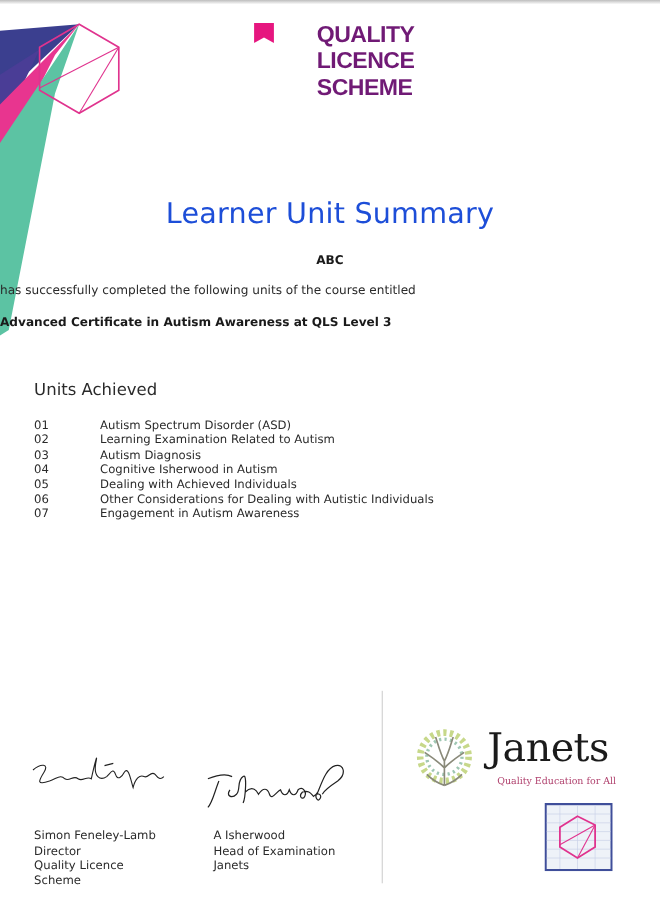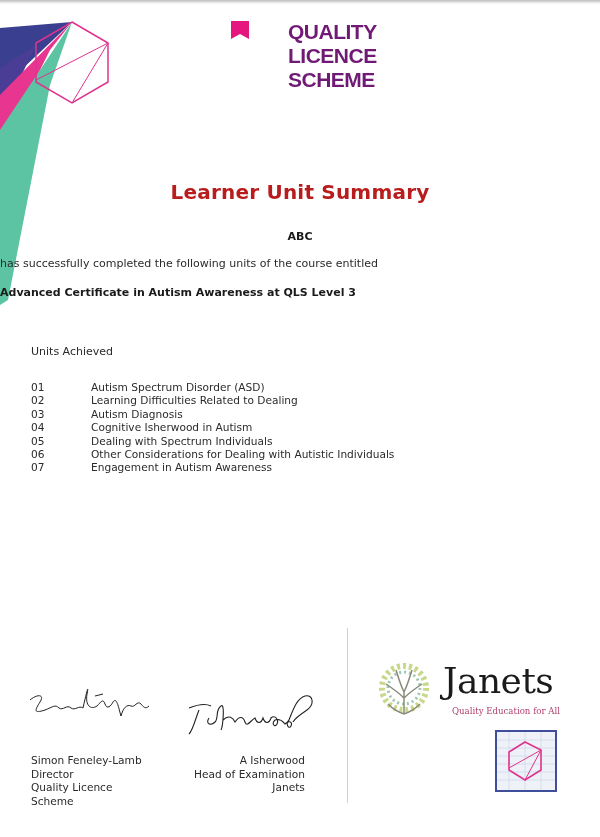--- a/index.html
+++ b/index.html
@@ -18,36 +18,36 @@
     position: absolute; left: 230px; top: 20px; width: 150px; height: 75px;
   }
   .logo-flag { position: absolute; left: 1px; top: 1px; }
   .logo-line {
     position: absolute; left: 26px;
     font-family: Liberation Sans, sans-serif; font-weight: bold;
     font-size: 21px; line-height: 23px; letter-spacing: -0.5px; color: #701a75; margin-left: 32px;
   }
   .title {
     position: absolute; left: 0; width: 600px; top: 180px; text-align: center;
-    font-size: 20px; font-weight: bold; color: #b91c1c; letter-spacing: 0.2px;
+    font-size: 26px; font-weight: normal; color: #1d4ed8; letter-spacing: 0.2px;
   }
   .learner {
     position: absolute; left: 0; width: 600px; top: 230px; text-align: center;
     font-size: 11px; font-weight: bold;
   }
   .intro {
     position: absolute; left: 0; width: 600px; top: 257px; text-align: left;
     font-size: 11px; color: #2a2a2a;
   }
   .course {
     position: absolute; left: 0; width: 600px; top: 286px; 
     font-size: 11px; font-weight: bold;
   }
   .units-heading {
-    position: absolute; left: 31px; top: 345px; font-size: 11px; color: #2a2a2a;
+    position: absolute; left: 31px; top: 345px; font-size: 15px; color: #2a2a2a;
   }
   .units-list { position: absolute; left: 31px; top: 381px; }
   .unit-row { display: flex; font-size: 10.6px; line-height: 13.4px; color: #2a2a2a; gap: 18px; }
   .unit-num { width: 42px; }
   .divider {
     position: absolute; left: 347px; top: 628px; width: 1px; height: 175px; background: #cfcfcf;
   }
   .sig1 { position: absolute; left: 25px; top: 680px; }
   .sig2 { position: absolute; left: 185px; top: 690px; }
   .signatory {
@@ -95,33 +95,33 @@
 
 <div class="units-heading">Units Achieved</div>
 
 <div class="units-list">
   <div class="unit-row">
       <span class="unit-num">01</span>
       <span>Autism Spectrum Disorder (ASD)</span>
     </div>
   <div class="unit-row">
       <span class="unit-num">02</span>
-      <span>Learning Difficulties Related to Dealing</span>
+      <span>Learning Examination Related to Autism</span>
     </div>
   <div class="unit-row">
       <span class="unit-num">03</span>
       <span>Autism Diagnosis</span>
     </div>
   <div class="unit-row">
       <span class="unit-num">04</span>
       <span>Cognitive Isherwood in Autism</span>
     </div>
   <div class="unit-row">
       <span class="unit-num">05</span>
-      <span>Dealing with Spectrum Individuals</span>
+      <span>Dealing with Achieved Individuals</span>
     </div>
   <div class="unit-row">
       <span class="unit-num">06</span>
       <span>Other Considerations for Dealing with Autistic Individuals</span>
     </div>
   <div class="unit-row">
       <span class="unit-num">07</span>
       <span>Engagement in Autism Awareness</span>
     </div>
 </div>
@@ -133,21 +133,21 @@
   <path d="M14,20 C10,30 8,40 4,44 M4,18 C14,14 22,14 26,16 M24,28 C20,34 26,36 30,32 C34,28 30,20 36,16 C40,12 38,36 36,40 M38,30 C44,24 48,28 50,32 C54,26 58,26 60,32 C62,38 66,30 70,28 C72,34 76,34 78,28 C80,34 84,34 86,28 C90,24 94,30 92,34 C90,38 86,34 90,30 C96,28 98,32 100,34 C104,30 108,32 106,36 C104,40 100,34 104,30 C108,20 112,8 120,6 C128,4 130,14 122,20 C116,24 110,28 108,32" fill="none" stroke="#222" stroke-width="1.1"></path>
 </svg>
 
 <div class="signatory" style="left:31px; top:740px;">
   <div>Simon Feneley-Lamb</div>
   <div>Director</div>
   <div>Quality Licence</div>
   <div>Scheme</div>
 </div>
 
-<div class="signatory" style="left:194px; top:740px;text-align:right;">
+<div class="signatory" style="left:194px; top:740px;">
   <div>A Isherwood</div>
   <div>Head of Examination</div>
   <div>Janets</div>
 </div>
 
 <div class="divider"></div>
 
 <svg class="janets-tree" width="68" height="62" viewBox="0 0 68 62">
   <circle cx="34" cy="30" r="22" fill="none" stroke="#c7d88a" stroke-width="6" stroke-dasharray="3 3"></circle>
   <circle cx="34" cy="30" r="16" fill="none" stroke="#9fc7b3" stroke-width="3" stroke-dasharray="2 3"></circle>

